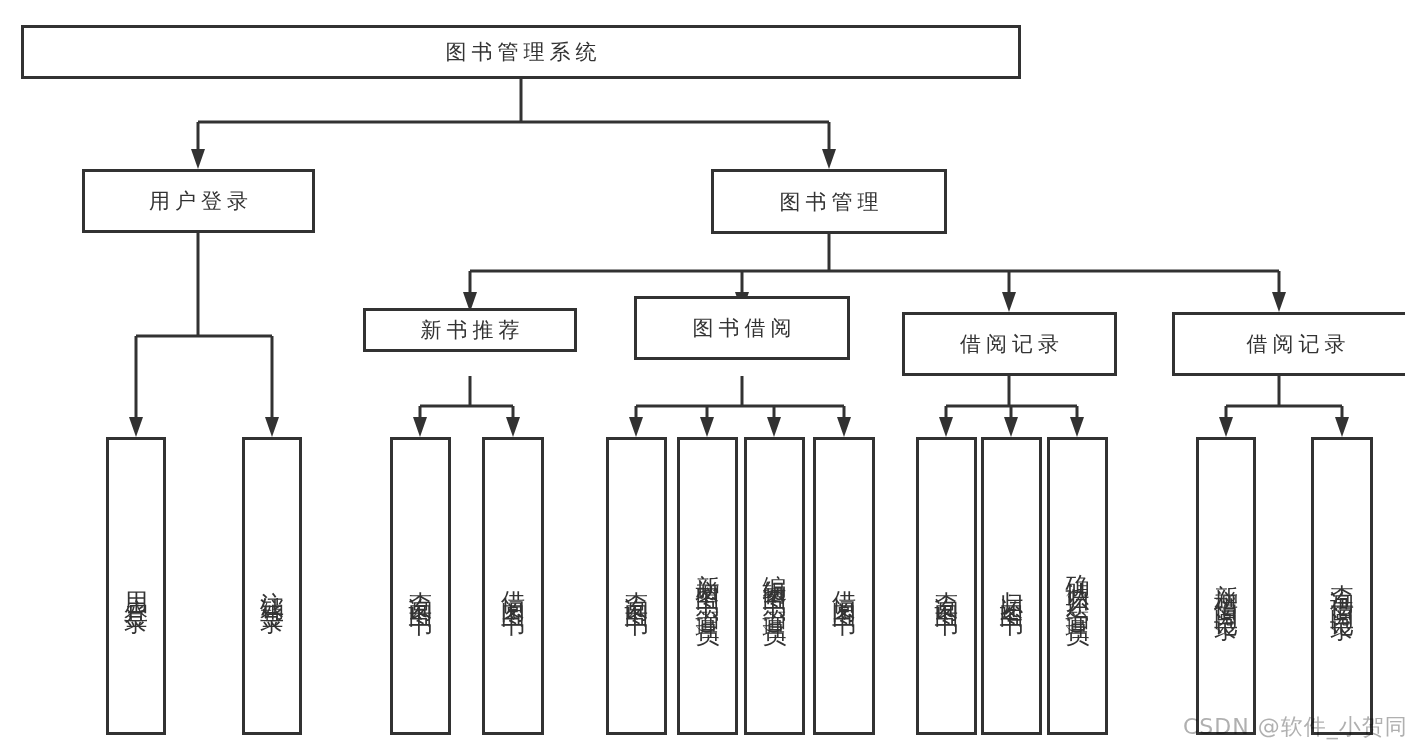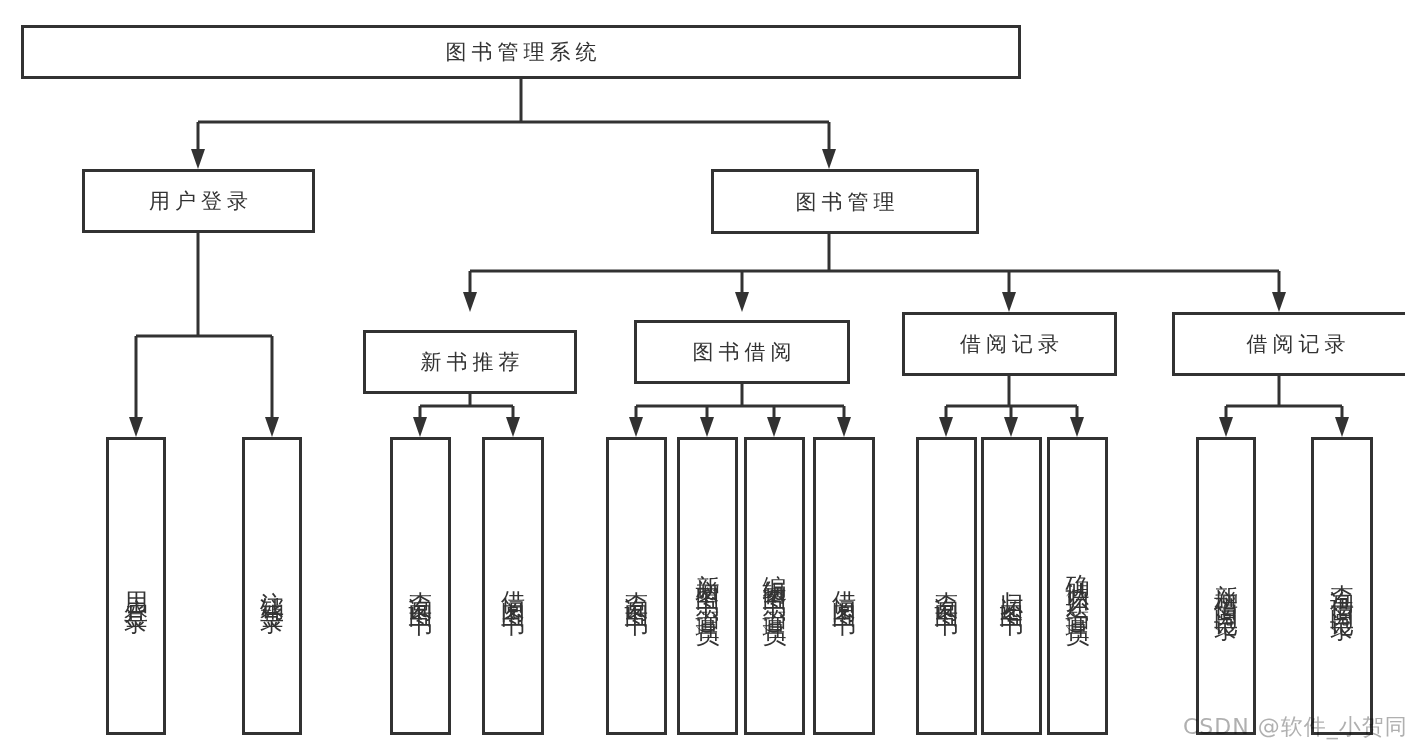--- a/index.html
+++ b/index.html
@@ -109,24 +109,24 @@
       <polygon points="946,437 939,417 953,417" fill="#323232"></polygon>
       <polygon points="1011,437 1004,417 1018,417" fill="#323232"></polygon>
       <polygon points="1077,437 1070,417 1084,417" fill="#323232"></polygon>
       <polygon points="1226,437 1219,417 1233,417" fill="#323232"></polygon>
       <polygon points="1342,437 1335,417 1349,417" fill="#323232"></polygon>
     </svg>
 
   <div class="node" style="left:21px;top:25px;width:1000px;height:54px;">图书管理系统</div>
 
   <div class="node" style="left:82px;top:169px;width:233px;height:64px;">用户登录</div>
-  <div class="node" style="left:711px;top:169px;width:268px;height:65px;">图书管理</div>
+  <div class="node" style="left:711px;top:169px;width:236px;height:65px;">图书管理</div>
 
-  <div class="node" style="left:363px;top:330px;width:214px;height:64px;">新书推荐</div>
-  <div class="node" style="left:634px;top:320px;width:216px;height:64px;">图书借阅</div>
+  <div class="node" style="left:363px;top:308px;width:214px;height:44px;">新书推荐</div>
+  <div class="node" style="left:634px;top:296px;width:216px;height:64px;">图书借阅</div>
   <div class="node" style="left:902px;top:312px;width:215px;height:64px;">借阅记录</div>
   <div class="node" style="left:1172px;top:312px;width:248px;height:64px;">借阅记录</div>
 
   <div class="vnode" style="left:106px;top:437px;width:60px;height:298px;">用户登录</div>
   <div class="vnode" style="left:242px;top:437px;width:60px;height:298px;">注销登录</div>
 
   <div class="vnode" style="left:390px;top:437px;width:61px;height:298px;">查询图书</div>
   <div class="vnode" style="left:482px;top:437px;width:62px;height:298px;">借阅图书</div>
 
   <div class="vnode" style="left:606px;top:437px;width:61px;height:298px;">查询图书</div>

